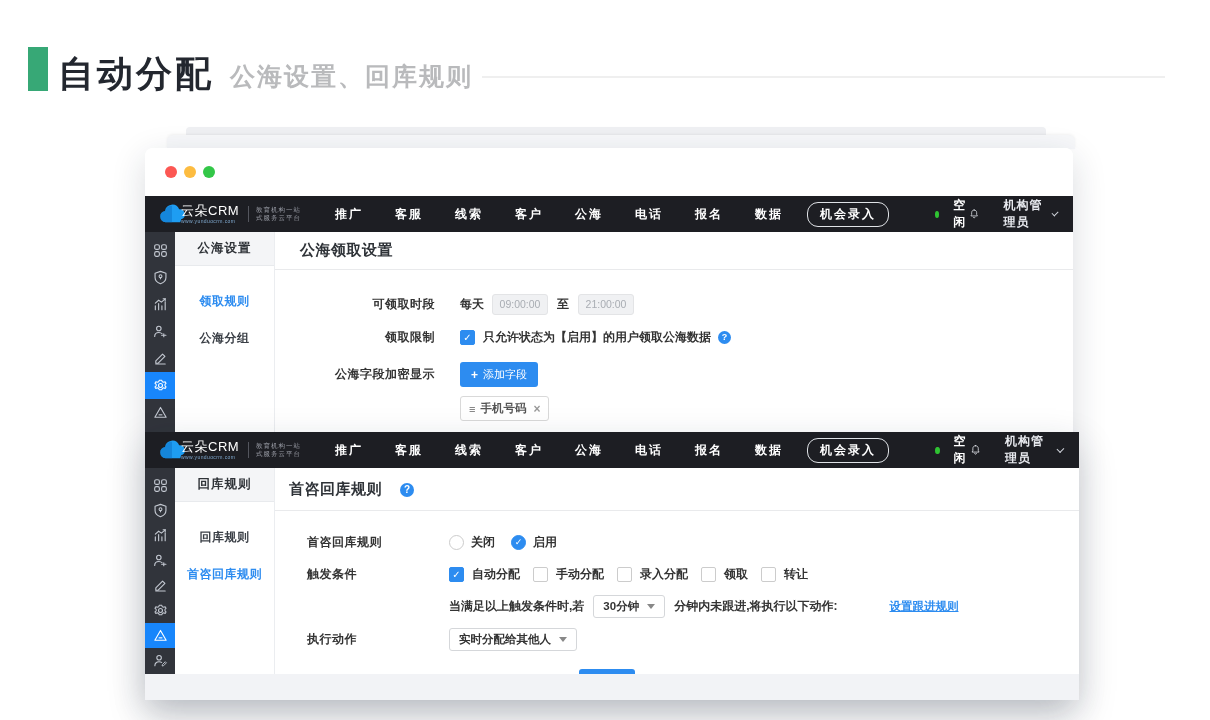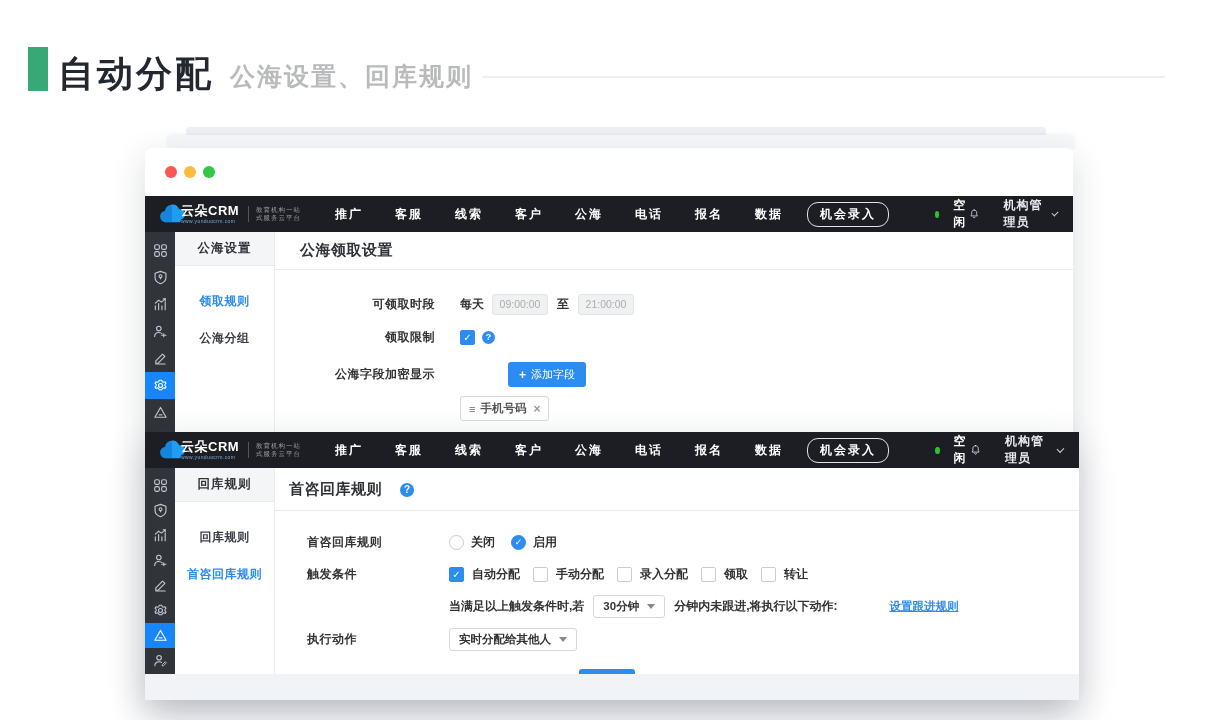--- a/index.html
+++ b/index.html
@@ -25,21 +25,21 @@
 
   .titlebar { height:48px; background:#fff; display:flex; align-items:center; padding-left:20px; gap:7px; flex:0 0 auto; }
   .tdot { width:12px; height:12px; border-radius:50%; }
   .tdot.red { background:#fc5753; } .tdot.yellow { background:#fdbc40; } .tdot.green { background:#33c748; }
 
   
   .navbar { height:36px; background:#1d1e23; display:flex; align-items:center; padding:0 16px 0 12px; flex:0 0 auto; color:#fff; }
   .logo-wrap { display:flex; align-items:center; flex:0 0 auto; }
   .cloud-ic { width:30px; height:22px; margin-right:-6px; }
   .brand-col { display:flex; flex-direction:column; line-height:1; }
-  .brand-name { font-size:13px; font-weight:700; color:#fff; letter-spacing:.5px; }
+  .brand-name { font-size:13px; font-weight:400; color:#fff; letter-spacing:.5px; }
   .brand-url { font-size:5px; color:#7fa9cf; margin-top:2px; letter-spacing:.4px; }
   .logo-div { width:1px; height:16px; background:#54565e; margin:0 7px 0 9px; }
   .tagline { display:flex; flex-direction:column; line-height:1.25; font-size:6.5px; color:#9a9da6; letter-spacing:1px; }
   .nav-items { display:flex; margin-left:18px; }
   .nav-item { font-size:12px; font-weight:600; color:#fff; padding:0 16px; letter-spacing:2px; cursor:pointer; white-space:nowrap;text-align:right; }
   .cta-pill { margin-left:8px; border:1px solid #dfe2e6; border-radius:11px; padding:3px 12px; font-size:12px; font-weight:600; letter-spacing:2px; color:#fff; white-space:nowrap; cursor:pointer; }
   .status { display:flex; align-items:center; gap:14px; margin-left:46px; }
   .status-dot { width:7px; height:7px; border-radius:50%; background:#2fc332; }
   .status-label { font-size:12px; font-weight:600; color:#fff; letter-spacing:1px; }
   .nav-spacer { flex:1; }
@@ -242,23 +242,24 @@
           <div class="frow">
             <span class="flabel">可领取时段</span>
             <span class="prefix">每天</span>
             <span class="time-box">09:00:00</span>
             <span class="tsep">至</span>
             <span class="time-box">21:00:00</span>
           </div>
           <div class="frow">
             <span class="flabel">领取限制</span>
             <span class="cbox checked"></span>
+            <span class="cb-text">只允许状态为【启用】的用户领取公海数据</span>
             <span class="help-ic">?</span>
           </div>
-          <div class="frow" style="margin-top:13px;gap:48px;">
+          <div class="frow" style="margin-top:13px;">
             <span class="flabel">公海字段加密显示</span>
             <button class="btn-add">
                 <span class="plus-g">+</span>
                 <span>添加字段</span>
               </button>
           </div>
           <div class="frow" style="margin-top:5px;">
             <span class="flabel"></span>
             <span class="field-tag">
               <span class="drag-g">≡</span>

